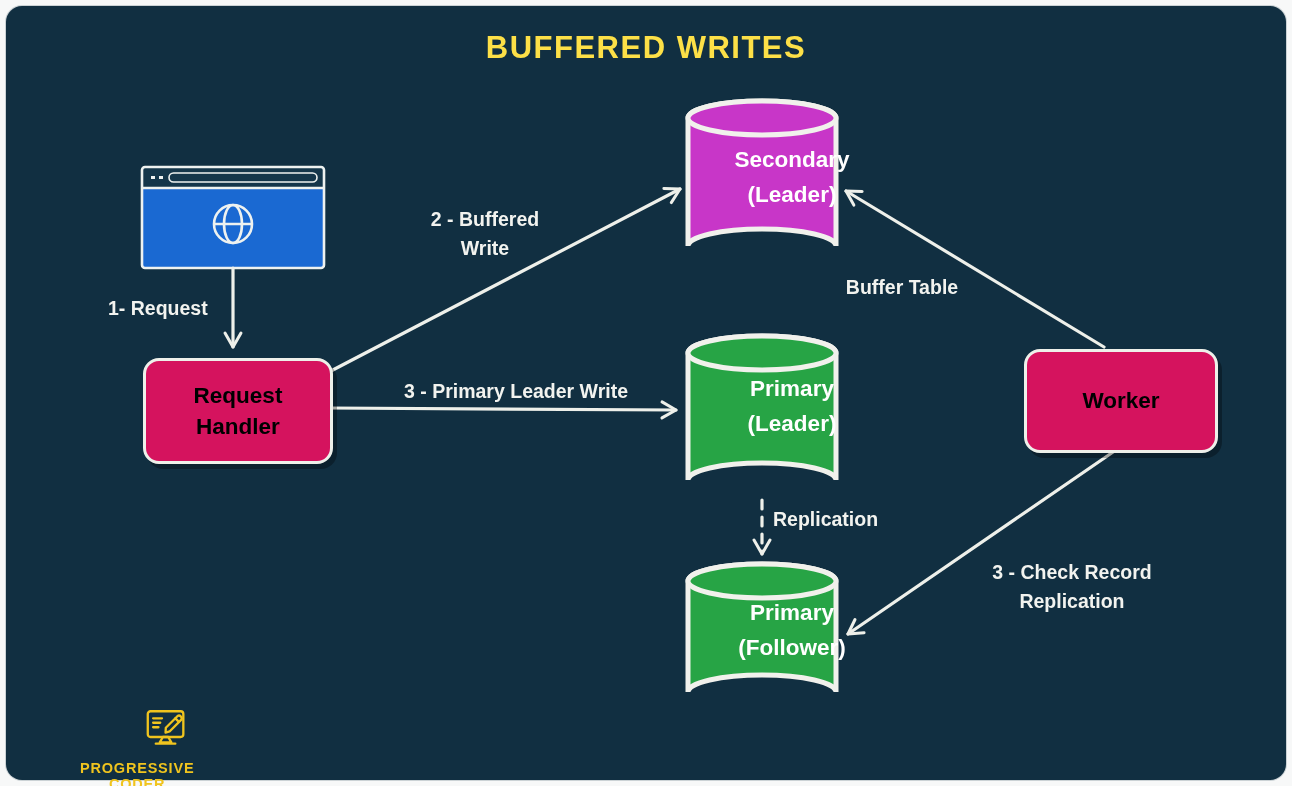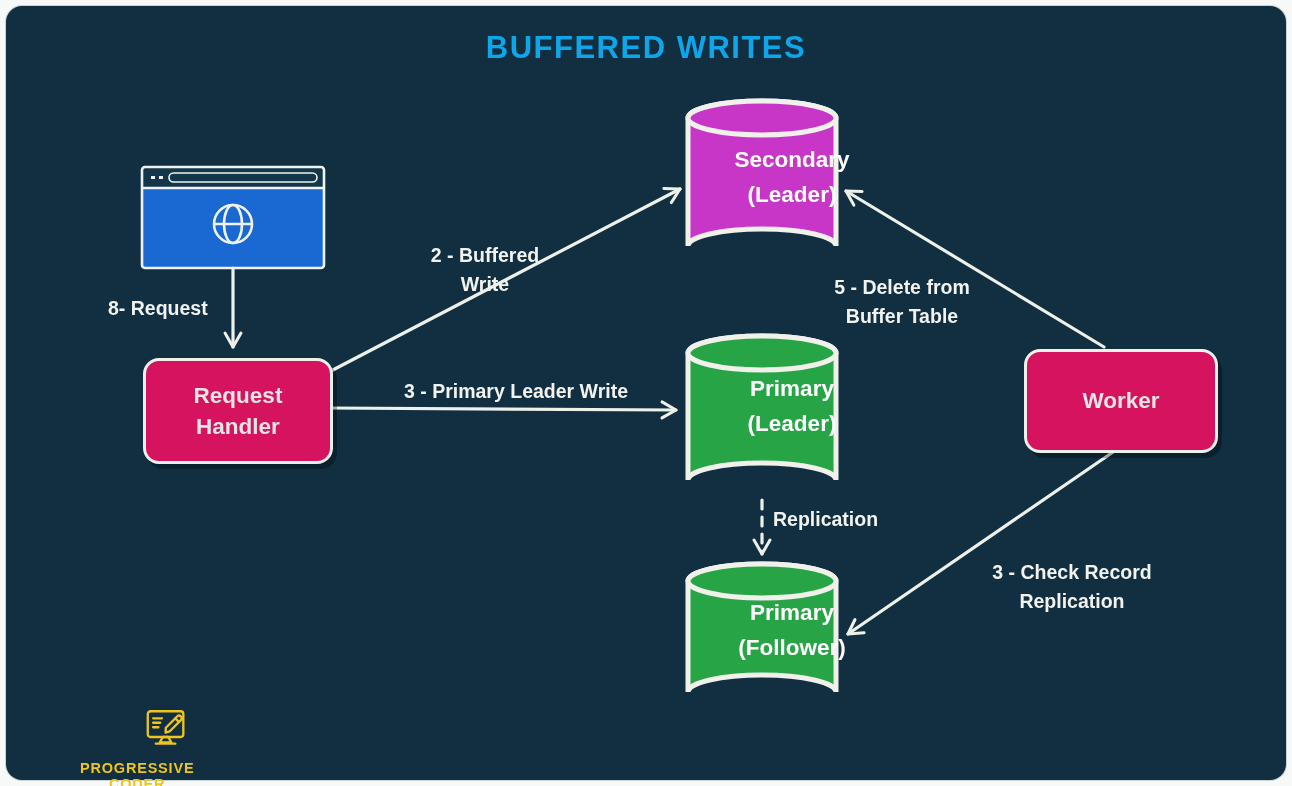--- a/index.html
+++ b/index.html
@@ -9,28 +9,28 @@
     font-family:"Liberation Sans", sans-serif;
   }
   .stage { position:relative; width:1292px; height:786px; }
   .panel {
     position:absolute; left:6px; top:6px; right:6px; bottom:6px;
     background:#112f41; border-radius:16px;
     box-shadow:0 0 0 1px rgba(120,140,150,.35);
   }
   .title {
     position:absolute; left:0; right:0; top:24px; text-align:center;
-    color:#0ea5e9; font-weight:bold; font-size:31px; letter-spacing:1.5px;
+    color:#fde047; font-weight:bold; font-size:31px; letter-spacing:1.5px;
   }
   svg.layer { position:absolute; left:0; top:0; width:1292px; height:786px; pointer-events:none; }
   .node-box {
     position:absolute; background:#d5135e;
     border:3.5px solid #eef0ea; border-radius:16px;
     box-shadow:4px 5px 0 rgba(0,0,0,.30);
-    color:#e5e5e5; font-weight:bold; font-size:22.5px; line-height:1.4;
+    color:#000000; font-weight:bold; font-size:22.5px; line-height:1.4;
     display:flex; flex-direction:column; align-items:center; justify-content:center;
     text-align:center;
   }
   .cyl-label {
     position:absolute; width:150px; text-align:center;
     color:#ffffff; font-weight:bold; font-size:22.5px; line-height:1.55;padding-left:30px;
   }
   .elabel {
     position:absolute; color:#f2f3ef; font-weight:bold; font-size:19.5px; line-height:1.5;
     white-space:nowrap;
@@ -111,31 +111,30 @@
     </div>
     <div class="cyl-label" style="left:681px; top:366px;">
       <div>Primary</div>
       <div>(Leader)</div>
     </div>
     <div class="cyl-label" style="left:681px; top:590px;">
       <div>Primary</div>
       <div>(Follower)</div>
     </div>
 
-    <div class="elabel" style="left:102px; top:288px;">8- Request</div>
+    <div class="elabel" style="left:102px; top:288px;">1- Request</div>
 
-    <div class="elabel center" style="left:404px; top:199px; width:150px;margin-top:36px;">
+    <div class="elabel center" style="left:404px; top:199px; width:150px;">
       <div>2 - Buffered</div>
       <div>Write</div>
     </div>
 
     <div class="elabel" style="left:398px; top:371px;">3 - Primary Leader Write</div>
 
     <div class="elabel center" style="left:801px; top:267px; width:190px;">
-      <div>5 - Delete from</div>
       <div>Buffer Table</div>
     </div>
 
     <div class="elabel center" style="left:966px; top:552px; width:200px;">
       <div>3 - Check Record</div>
       <div>Replication</div>
     </div>
 
     <div class="elabel" style="left:767px; top:499px;">Replication</div>
 

